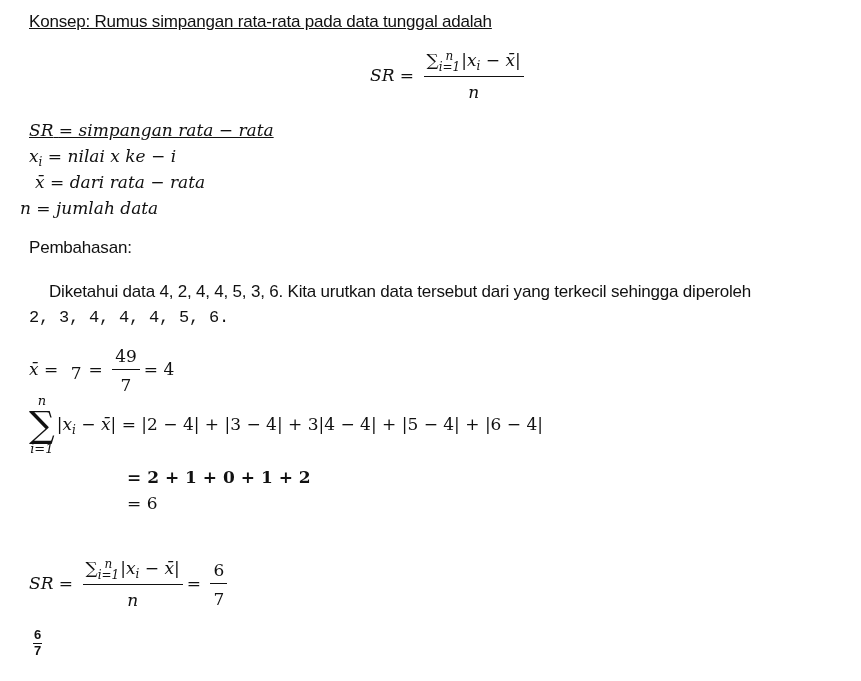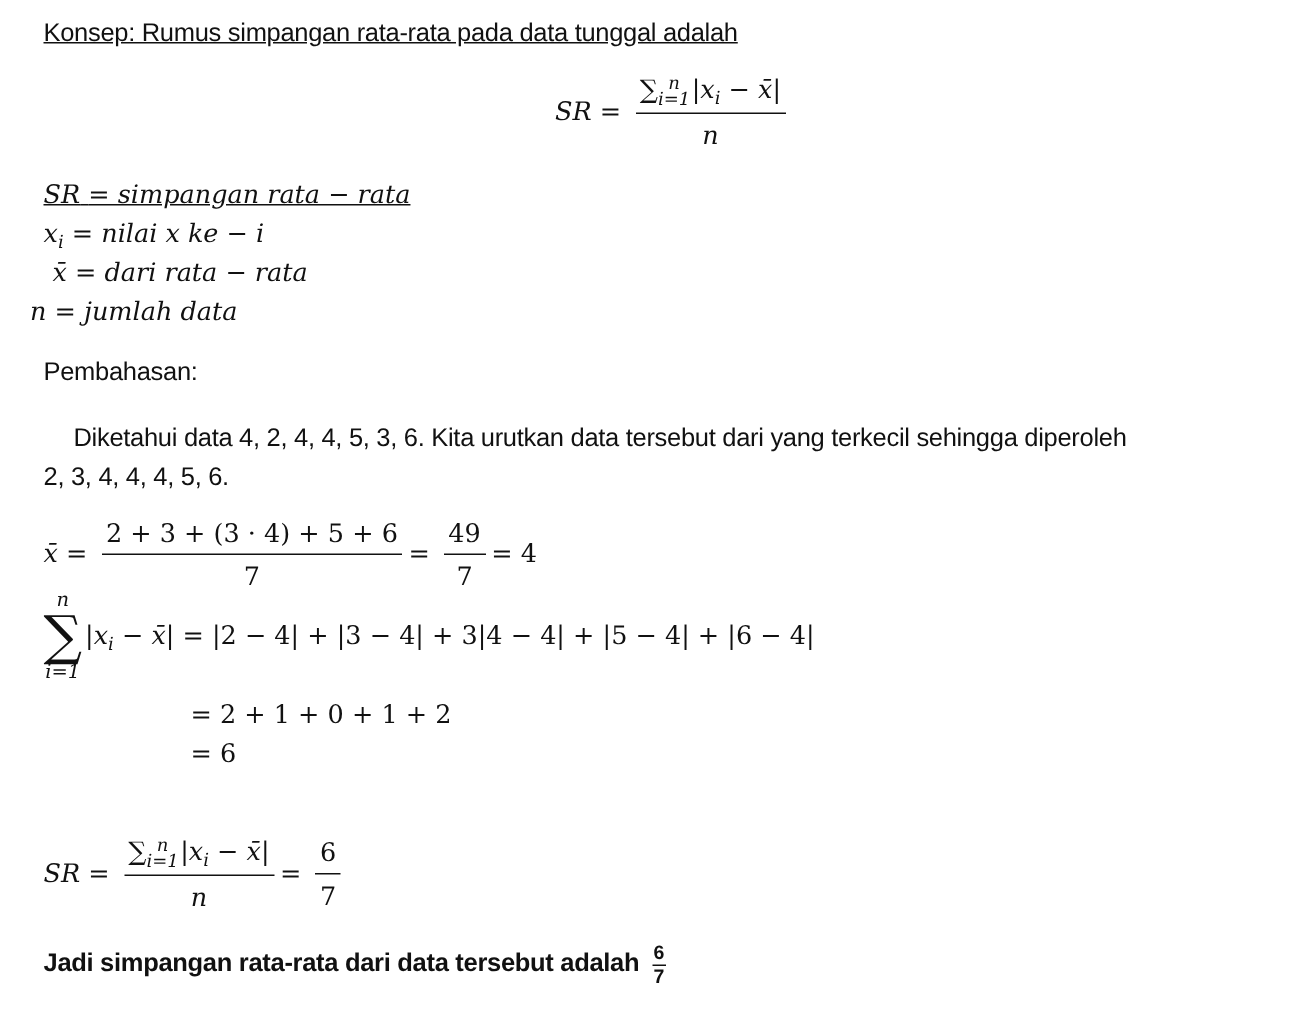--- a/index.html
+++ b/index.html
@@ -49,61 +49,59 @@
   <span>x̄</span>
   <span>= dari rata − rata</span>
 </div>
 <div class="math" style="left:20px; top:198px;">
   <span>n</span>
   <span>= jumlah data</span>
 </div>
 
 <div class="txt" style="left:29px; top:238px;">Pembahasan:</div>
 <div class="txt" style="left:29px; top:282px;margin-left:20px;">Diketahui data 4, 2, 4, 4, 5, 3, 6. Kita urutkan data tersebut dari yang terkecil sehingga diperoleh</div>
-<div class="txt" style="left:29px; top:308px;">2, 3, 4, 4, 4, 5, 6.</div>
+<div class="txt" style="left:29px; top:308px;font-family:Liberation Mono, monospace;">2, 3, 4, 4, 4, 5, 6.</div>
 
 <div class="math" style="left:29px; top:346px;">
   <span>x̄ =</span>
   <span class="frac up">
-    <span class="num">2 + 3 + (3 · 4) + 5 + 6</span>
     <span class="den">7</span>
   </span><span class="up">=</span>
   <span class="frac up">
     <span class="num">49</span>
     <span class="den">7</span>
   </span><span class="up">= 4</span>
 </div>
 
 <div class="math" style="left:29px; top:394px;">
   <span class="bigsum">
     <span class="lim">n</span>
     <span class="sig">∑</span>
     <span class="lim">i=1</span>
   </span><span>|x</span><span class="sub">i</span><span> − x̄|</span>
   <span class="up">= |2 − 4| + |3 − 4| + 3|4 − 4| + |5 − 4| + |6 − 4|</span>
 </div>
-<div class="math up" style="left:127px; top:467px;">=  2 + 1 + 0 + 1 + 2</div>
+<div class="math up" style="left:127px; top:467px;font-weight:bold;">=  2 + 1 + 0 + 1 + 2</div>
 <div class="math up" style="left:127px; top:493px;">= 6</div>
 
 <div class="math" style="left:29px; top:558px;">
   <span>SR =</span>
   <span class="frac">
     <span class="num">
       <span class="up">∑</span><span class="supsub">
           <span>n</span>
           <span>i=1</span>
         </span><span>|x</span><span class="sub">i</span><span> − x̄|</span>
     </span>
     <span class="den">n</span>
   </span><span class="up">=</span>
   <span class="frac up">
     <span class="num">6</span>
     <span class="den">7</span>
   </span>
 </div>
 
 <div class="txt bold" style="left:29px; top:628px;">
-  <span>Jadi simpangan rata-rata dari data tersebut adalah</span>
   <span class="smallfrac">
     <span class="num">6</span>
     <span>7</span>
   </span>
 </div>
 
 </body></html>

